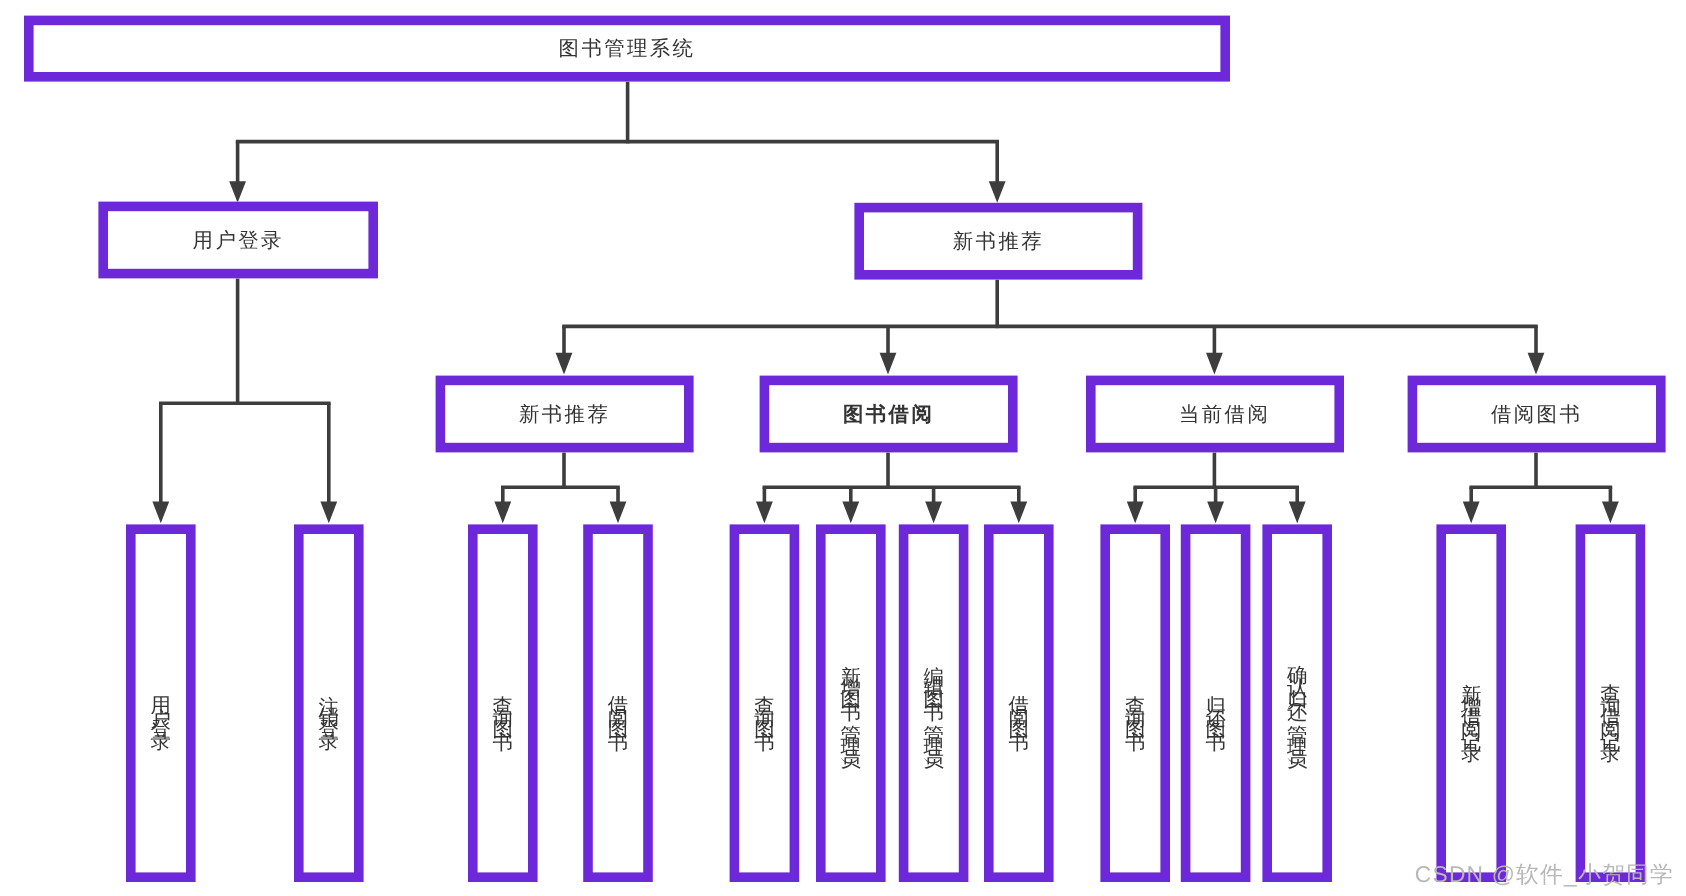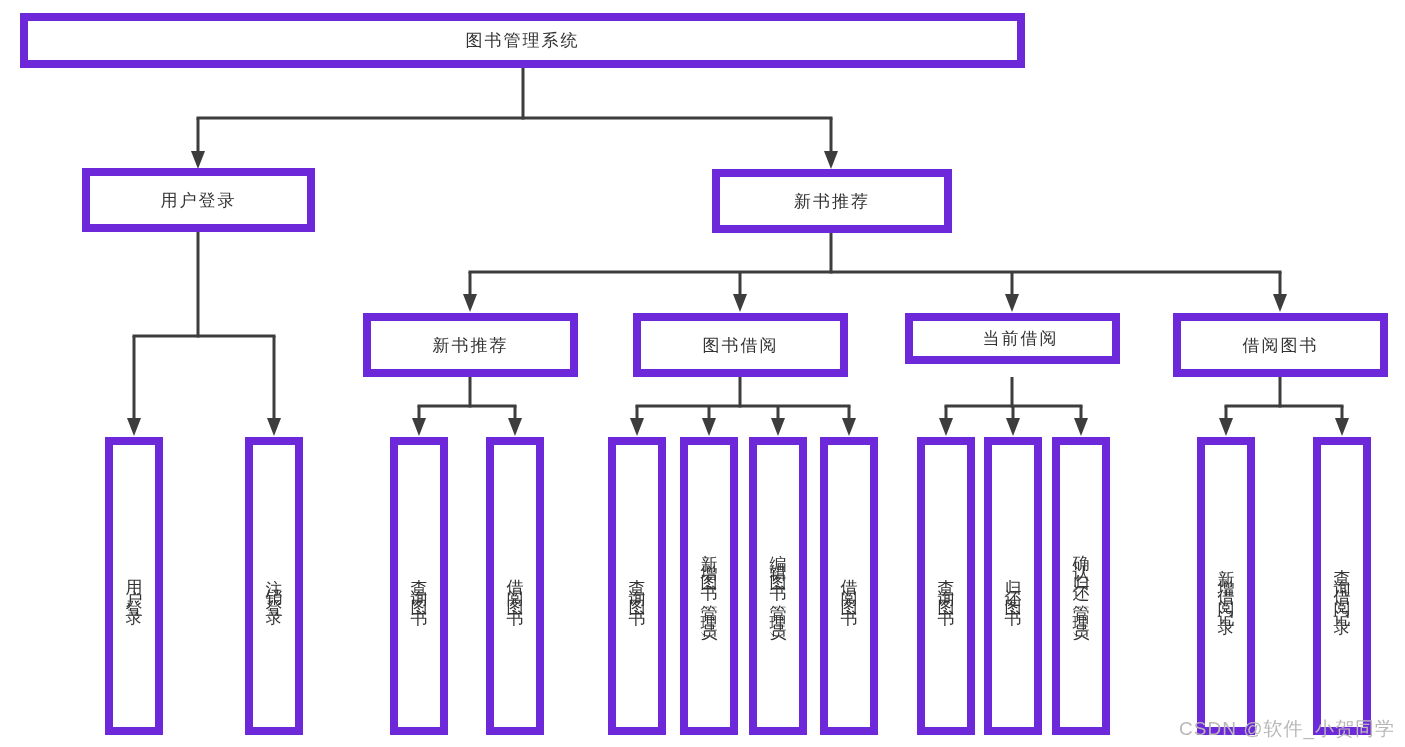--- a/index.html
+++ b/index.html
@@ -114,24 +114,24 @@
   <div class="node" style="left:82px; top:168px; width:233px; height:64px;">
     <span>用户登录</span>
   </div>
   <div class="node" style="left:712px; top:169px; width:240px; height:64px;">
     <span>新书推荐</span>
   </div>
 
   <div class="node" style="left:363px; top:313px; width:215px; height:64px;">
     <span>新书推荐</span>
   </div>
-  <div class="node" style="left:633px; top:313px; width:215px; height:64px;">
+  <div class="node" style="left:633px; top:313px; width:215px; height:64px;font-weight:bold;">
     <span>图书借阅</span>
   </div>
-  <div class="node" style="left:905px; top:313px; width:215px; height:51px;padding-left:16px;">
+  <div class="node" style="left:905px; top:313px; width:215px; height:64px;padding-left:16px;">
     <span>当前借阅</span>
   </div>
   <div class="node" style="left:1173px; top:313px; width:215px; height:64px;">
     <span>借阅图书</span>
   </div>
 
   <div class="node leaf" style="left:105px; top:437px; width:58px; height:298px;">
     <span>用户登录</span>
   </div>
   <div class="node leaf" style="left:245px; top:437px; width:58px; height:298px;">

